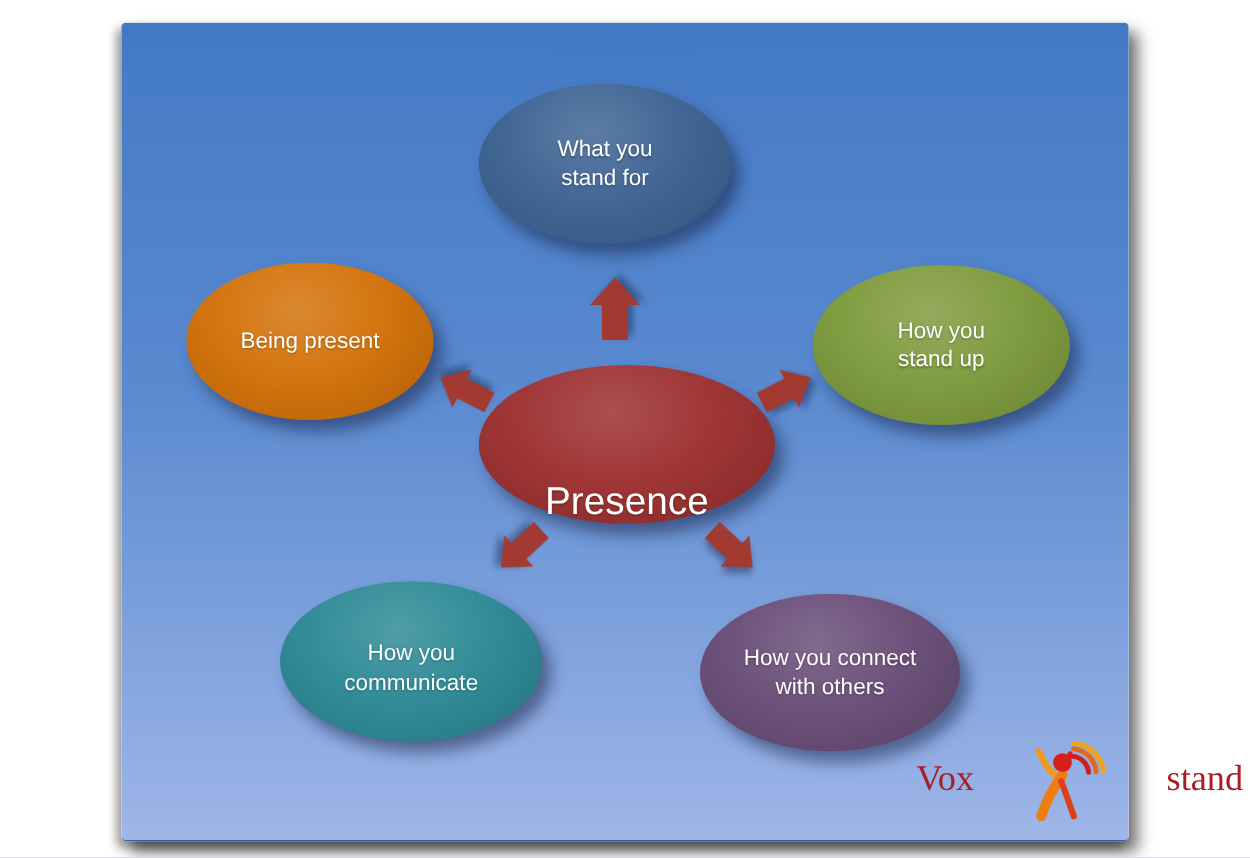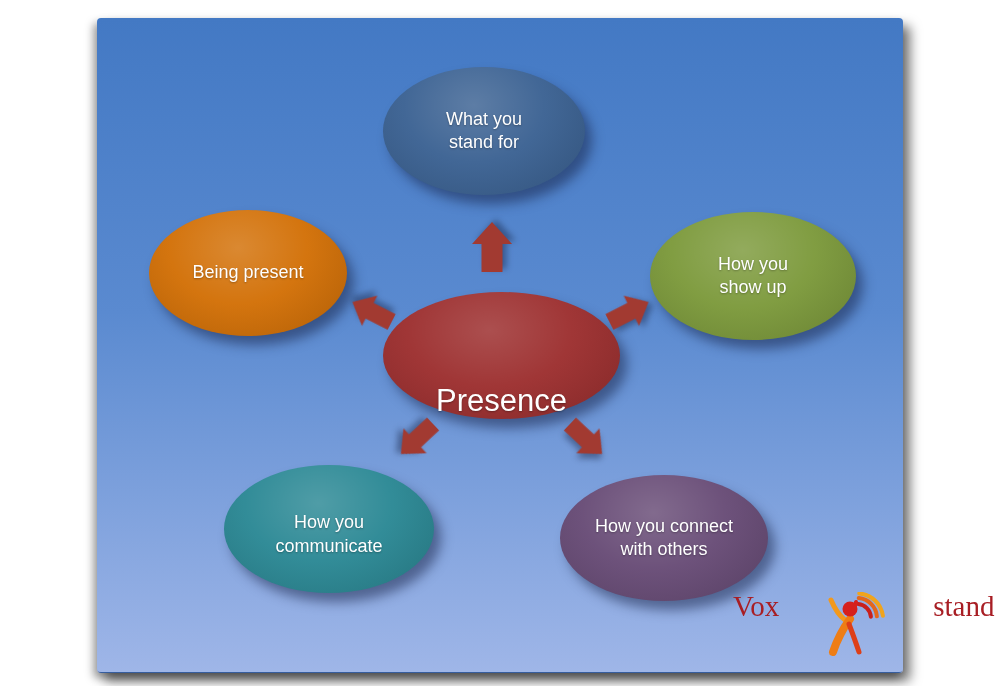--- a/index.html
+++ b/index.html
@@ -81,21 +81,21 @@
   .arrow-upper-left  { left: 350px; top: 295px; width: 44px; height: 34px; transform: rotate(207deg); }
   .arrow-upper-right { left: 607px; top: 295px; width: 44px; height: 34px; transform: rotate(-27deg); }
   .arrow-lower-left  { left: 395px; top: 422px; width: 44px; height: 34px; transform: rotate(137deg); }
   .arrow-lower-right { left: 564px; top: 422px; width: 44px; height: 34px; transform: rotate(43deg); }
 
   .logo {
     position: absolute;
     left: 733px; top: 592px;
     height: 66px;
     display: flex;
-    align-items: flex-start;
+    align-items: center;
     font-family: "Liberation Serif", serif;
     font-size: 29px;
     color: #a81e24;
     gap: 48px;
   }
   .logo .logo-text { line-height: 1; margin-bottom: 4px; }
   .logo svg { margin: 0 -10px 0 -4px; display: block; }
 </style>
 </head>
 <body>
@@ -108,21 +108,21 @@
 
   <div class="node node-left" style="background-color: rgb(211, 114, 10);">
     <span class="lbl">Being present</span>
   </div>
 
   <div class="node node-top" style="background-color: rgb(62, 100, 148);">
     <span class="lbl">What you stand for</span>
   </div>
 
   <div class="node node-right" style="background-color: rgb(126, 155, 62);">
-    <span class="lbl">How you show up</span>
+    <span class="lbl">How you stand up</span>
   </div>
 
   <div class="node node-bottom-left" style="background-color: rgb(46, 138, 150);">
     <span class="lbl">How you communicate</span>
   </div>
 
   <div class="node node-bottom-right" style="background-color: rgb(106, 78, 120); align-items: center;">
     <span class="lbl">How you connect with others</span>
   </div>
 

